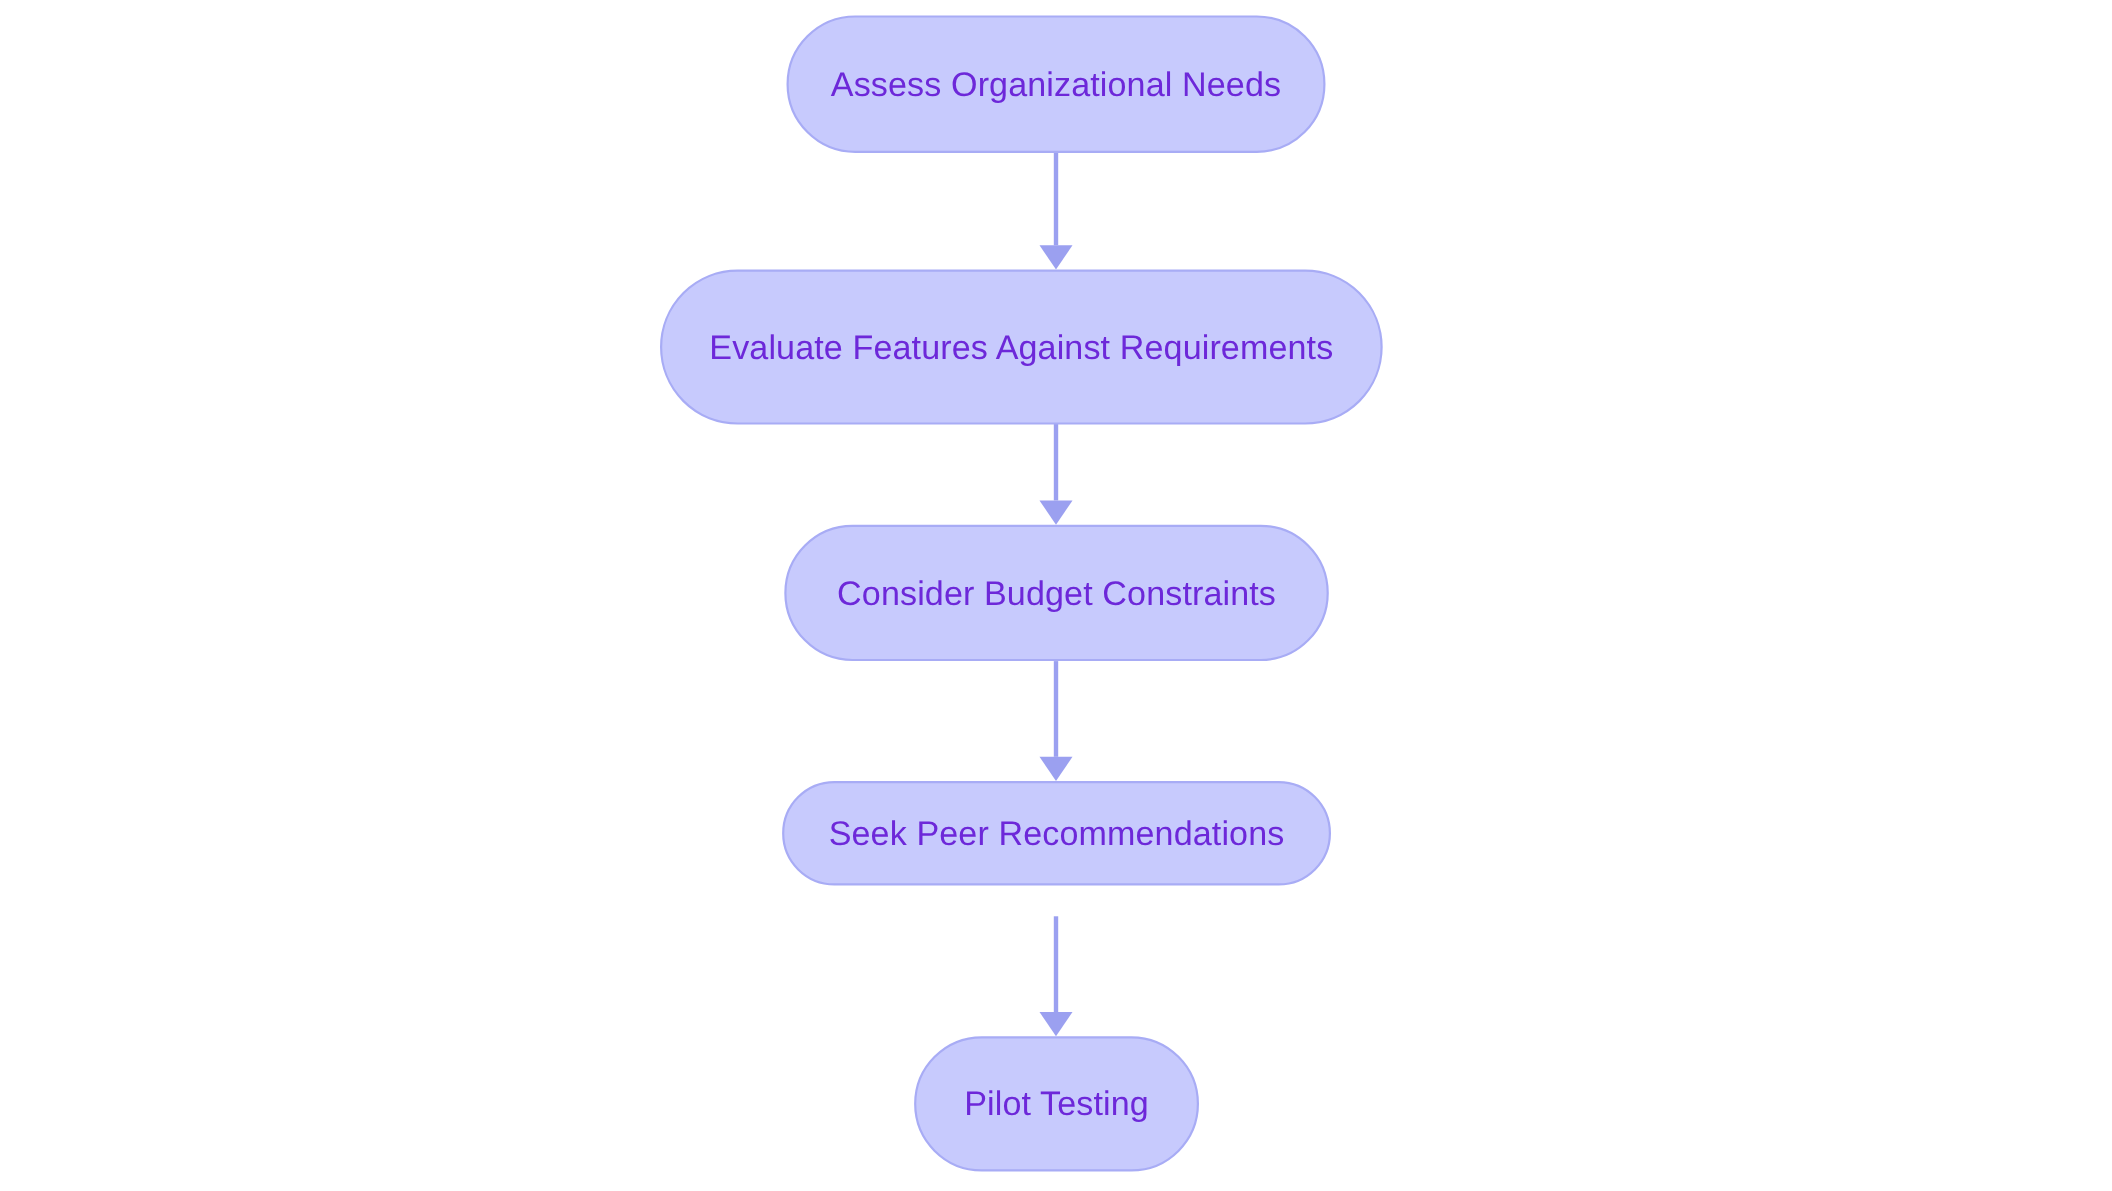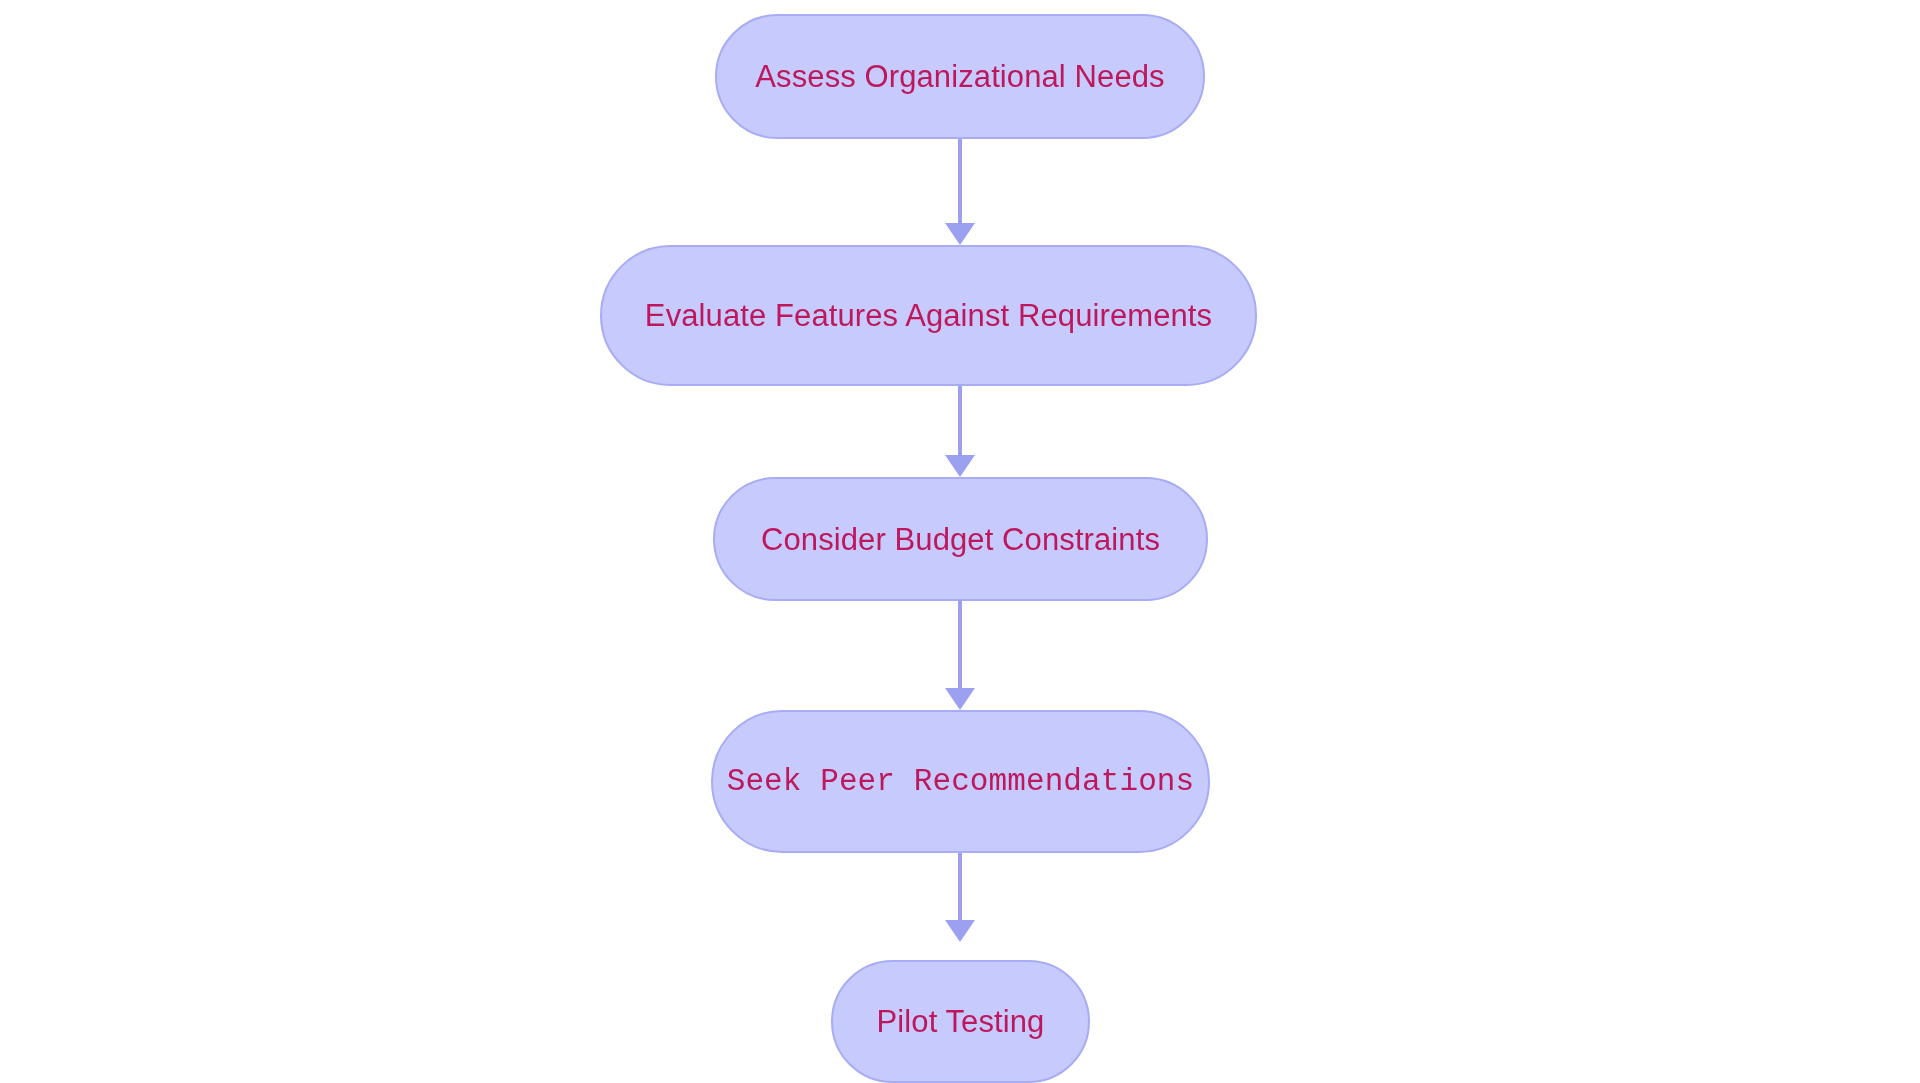--- a/index.html
+++ b/index.html
@@ -34,21 +34,21 @@
     font-family: "Liberation Sans", sans-serif;
     font-size: 31px;
     font-weight: 400;
     letter-spacing: 0.1px;
     white-space: nowrap;
     line-height: 1;
   }
 
   .node-label {
     display: block;
-    color: #be185d;
+    color: #6d28d9;
   }
 
   .flow-edge {
     position: absolute;
     pointer-events: none;
   }
 
   .edge-line {
     position: absolute;
     left: 50%;
@@ -100,21 +100,21 @@
   </div>
 
   <div class="flow-node" style="left:600px; top:245px; width:657px; height:141px;">
     <span class="node-label">Evaluate Features Against Requirements</span>
   </div>
 
   <div class="flow-node" style="left:713px; top:477px; width:495px; height:124px;justify-content:center;">
     <span class="node-label">Consider Budget Constraints</span>
   </div>
 
-  <div class="flow-node" style="left:711px; top:710px; width:499px; height:143px;font-family:Liberation Mono, monospace;">
+  <div class="flow-node" style="left:711px; top:710px; width:499px; height:95px;">
     <span class="node-label">Seek Peer Recommendations</span>
   </div>
 
-  <div class="flow-node" style="left:831px; top:942px; width:259px; height:123px;margin-top:18px;">
+  <div class="flow-node" style="left:831px; top:942px; width:259px; height:123px;">
     <span class="node-label">Pilot Testing</span>
   </div>
 
 </div>
 
 </body></html>

